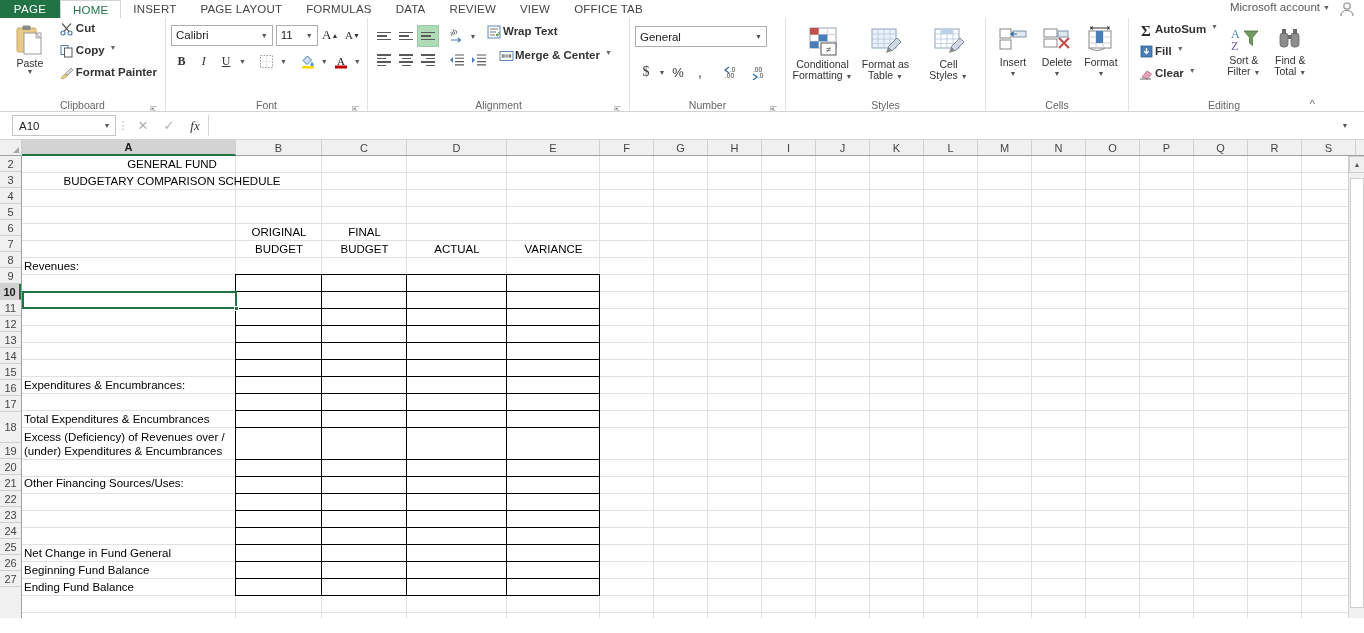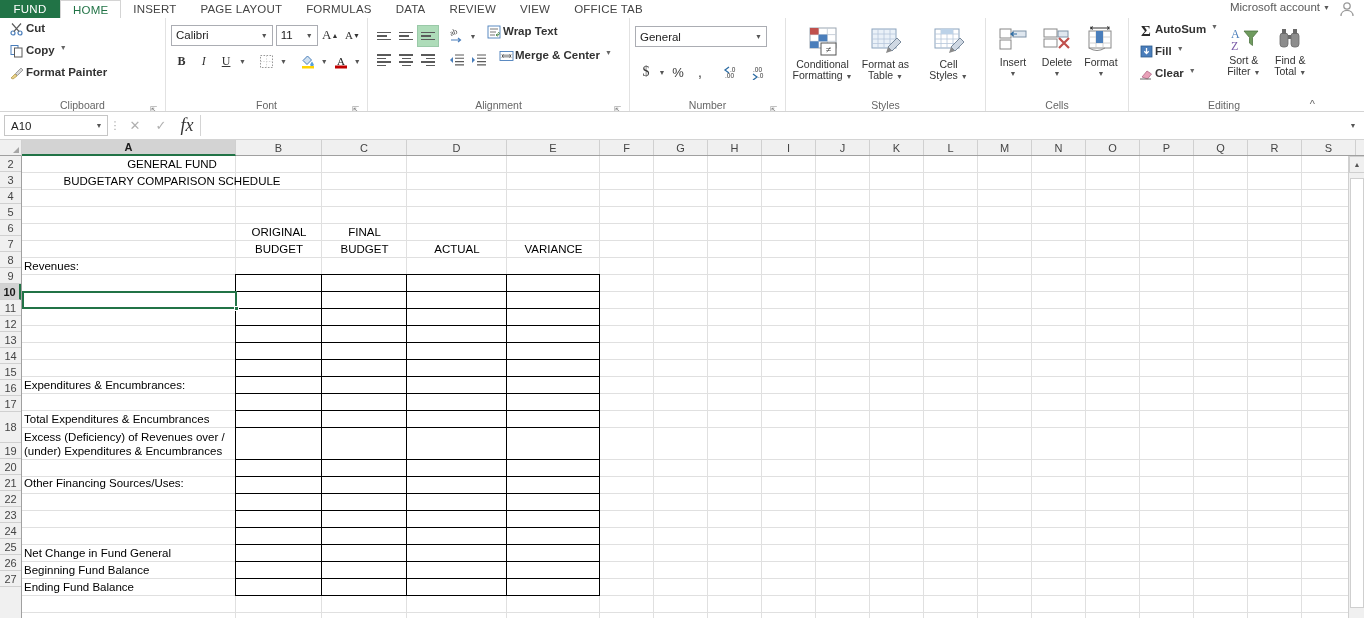--- a/index.html
+++ b/index.html
@@ -168,40 +168,40 @@
     position: absolute; right: 4px; bottom: 2px;
     font-size: 11px; color: #666;
   }
 
   
   .fbar {
     height: 28px;
     display: flex; align-items: center;
     background: #fff;
     border-bottom: 1px solid #d4d4d4;
-    padding: 0 4px;
+    padding: 0 12px;
   }
   .namebox {
     width: 104px; height: 21px;
     border: 1px solid #c6c6c6;
     background: #fff;
     display: flex; align-items: center;
     font-size: 11.5px; color: #222;
     padding-left: 6px;
   }
   .namebox .nv { flex: 1; }
   .namebox .nb { width: 16px; text-align:center; font-size:7px; color:#555; }
   .fsep { width: 14px; text-align:center; color:#aaa; font-size:11px; }
   .fbtns { display:flex; align-items:center; }
   .fbtn {
     width: 26px; height: 21px;
     display:flex; align-items:center; justify-content:center;
     font-size: 13px; color:#b0b0b0;
   }
-  .fbtn.fx { color:#333; font-style: italic; font-family:"Liberation Serif", serif; font-size:18px;}
+  .fbtn.fx { color:#333; font-style: italic; font-family:"Liberation Serif", serif; font-size:13px;}
   .finput {
     flex: 1; height: 21px;
     border-left: 1px solid #d4d4d4;
     background: #fff;
     font-size: 11.5px;
     padding-left: 5px;
     display:flex; align-items:center;
   }
   .fdrop { width: 14px; text-align:center; font-size:7px; color:#555; }
 
@@ -313,21 +313,21 @@
     position:absolute; left:1px; top:22px; width:14px; height:430px;
     background:#fff;
     border:1px solid #cfcfcf;
   }
   .svgicon { display:block; }
 </style>
 </head>
 <body>
 
 <div class="titlebar">
-  <div class="tab-file">FUND</div>
+  <div class="tab-file">PAGE</div>
   <div class="tab active">HOME</div>
   <div class="tab">INSERT</div>
   <div class="tab">PAGE LAYOUT</div>
   <div class="tab">FORMULAS</div>
   <div class="tab">DATA</div>
   <div class="tab">REVIEW</div>
   <div class="tab">VIEW</div>
   <div class="tab">OFFICE TAB</div>
 
   <div class="acct">
@@ -338,20 +338,30 @@
         <circle cx="10" cy="5" r="3.2" fill="none" stroke="#9a9a9a" stroke-width="1.3"></circle>
         <path d="M4 15c0-3.4 2.7-5.6 6-5.6s6 2.2 6 5.6" fill="none" stroke="#9a9a9a" stroke-width="1.3"></path>
       </svg>
   </div>
 </div>
 
 <div class="ribbon">
 
   <div class="rgroup" style="width:166px">
     <div class="rgroup-body">
+      <div class="bigbtn" style="width:50px">
+        <svg width="34" height="34" viewBox="0 0 34 34" class="svgicon">
+          <rect x="4" y="5" width="19" height="24" rx="1.5" fill="#e8c98a" stroke="#c9a85e" stroke-width="1"></rect>
+          <rect x="9.5" y="2.5" width="8" height="4.5" rx="1" fill="#8a8a8a"></rect>
+          <rect x="11" y="10" width="17" height="21" fill="#ffffff" stroke="#9b9b9b" stroke-width="1"></rect>
+          <path d="M23 10 L28 15 L23 15 Z" fill="#d8d8d8" stroke="#9b9b9b" stroke-width="0.8"></path>
+        </svg>
+        <span class="lbl">Paste</span>
+        <span class="dn">▼</span>
+      </div>
       <div style="display:flex;flex-direction:column;justify-content:flex-start;padding-top:1px;">
         <div class="smallrow">
           <span class="ic">
             <svg width="14" height="14" viewBox="0 0 14 14" class="svgicon">
                 <circle cx="3" cy="11" r="2" fill="none" stroke="#4a7ebb" stroke-width="1.2"></circle>
                 <circle cx="10" cy="11" r="2" fill="none" stroke="#4a7ebb" stroke-width="1.2"></circle>
                 <path d="M3.8 9.6 L11 1.5 M9.2 9.6 L2 1.5" stroke="#5a5a5a" stroke-width="1.2" fill="none"></path>
               </svg>
           </span>
           <span>Cut</span>

